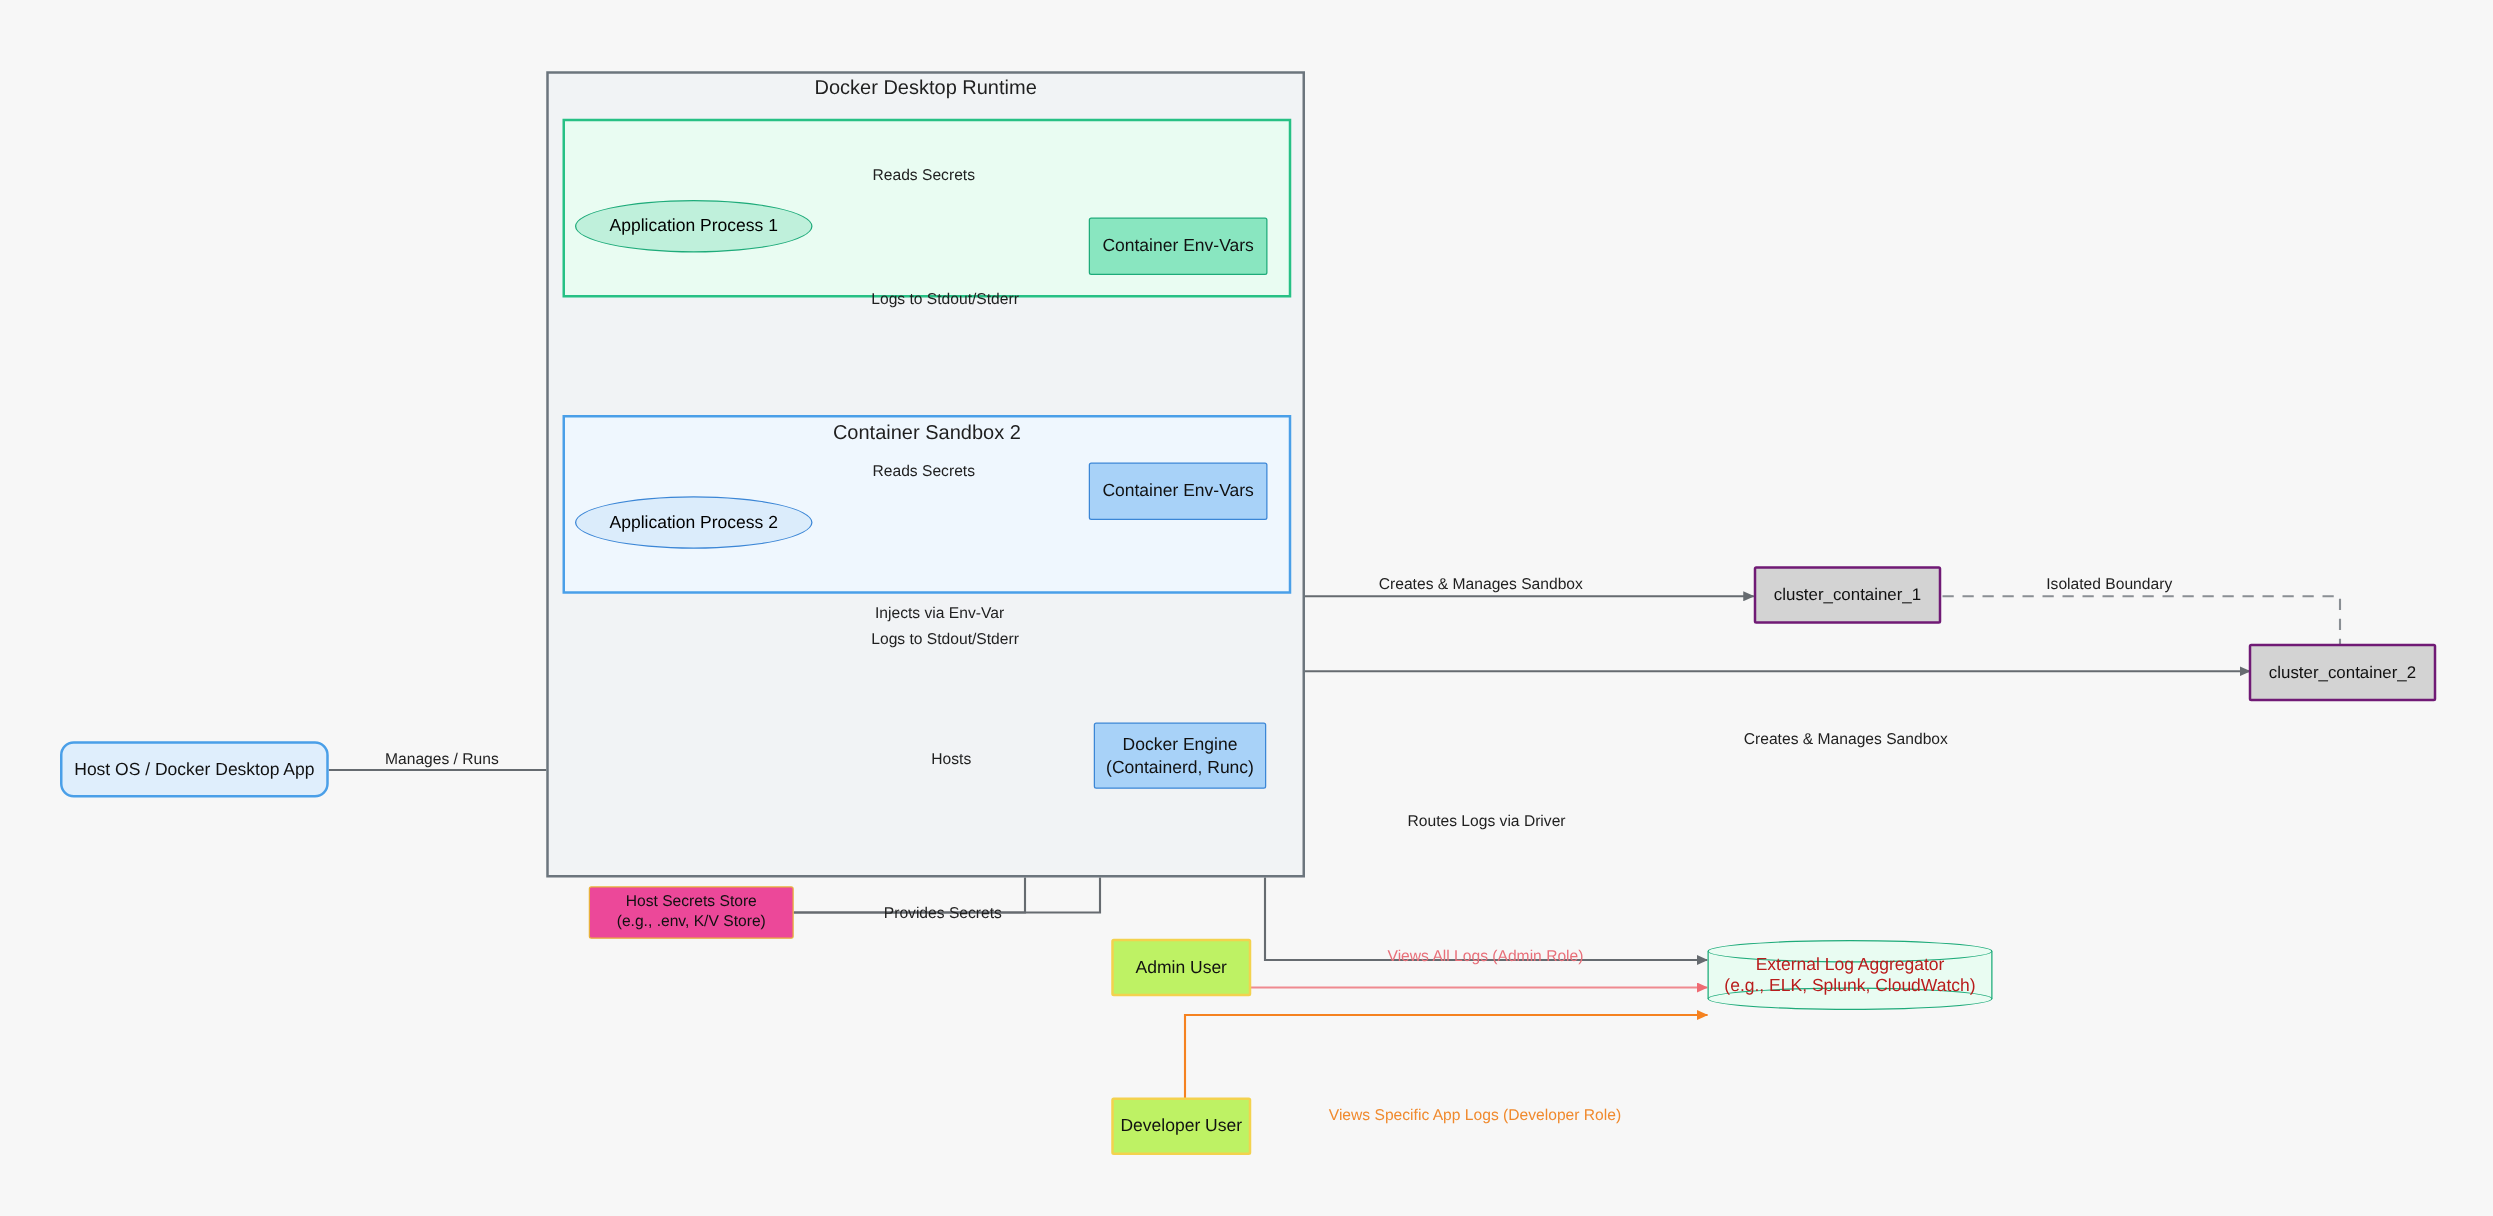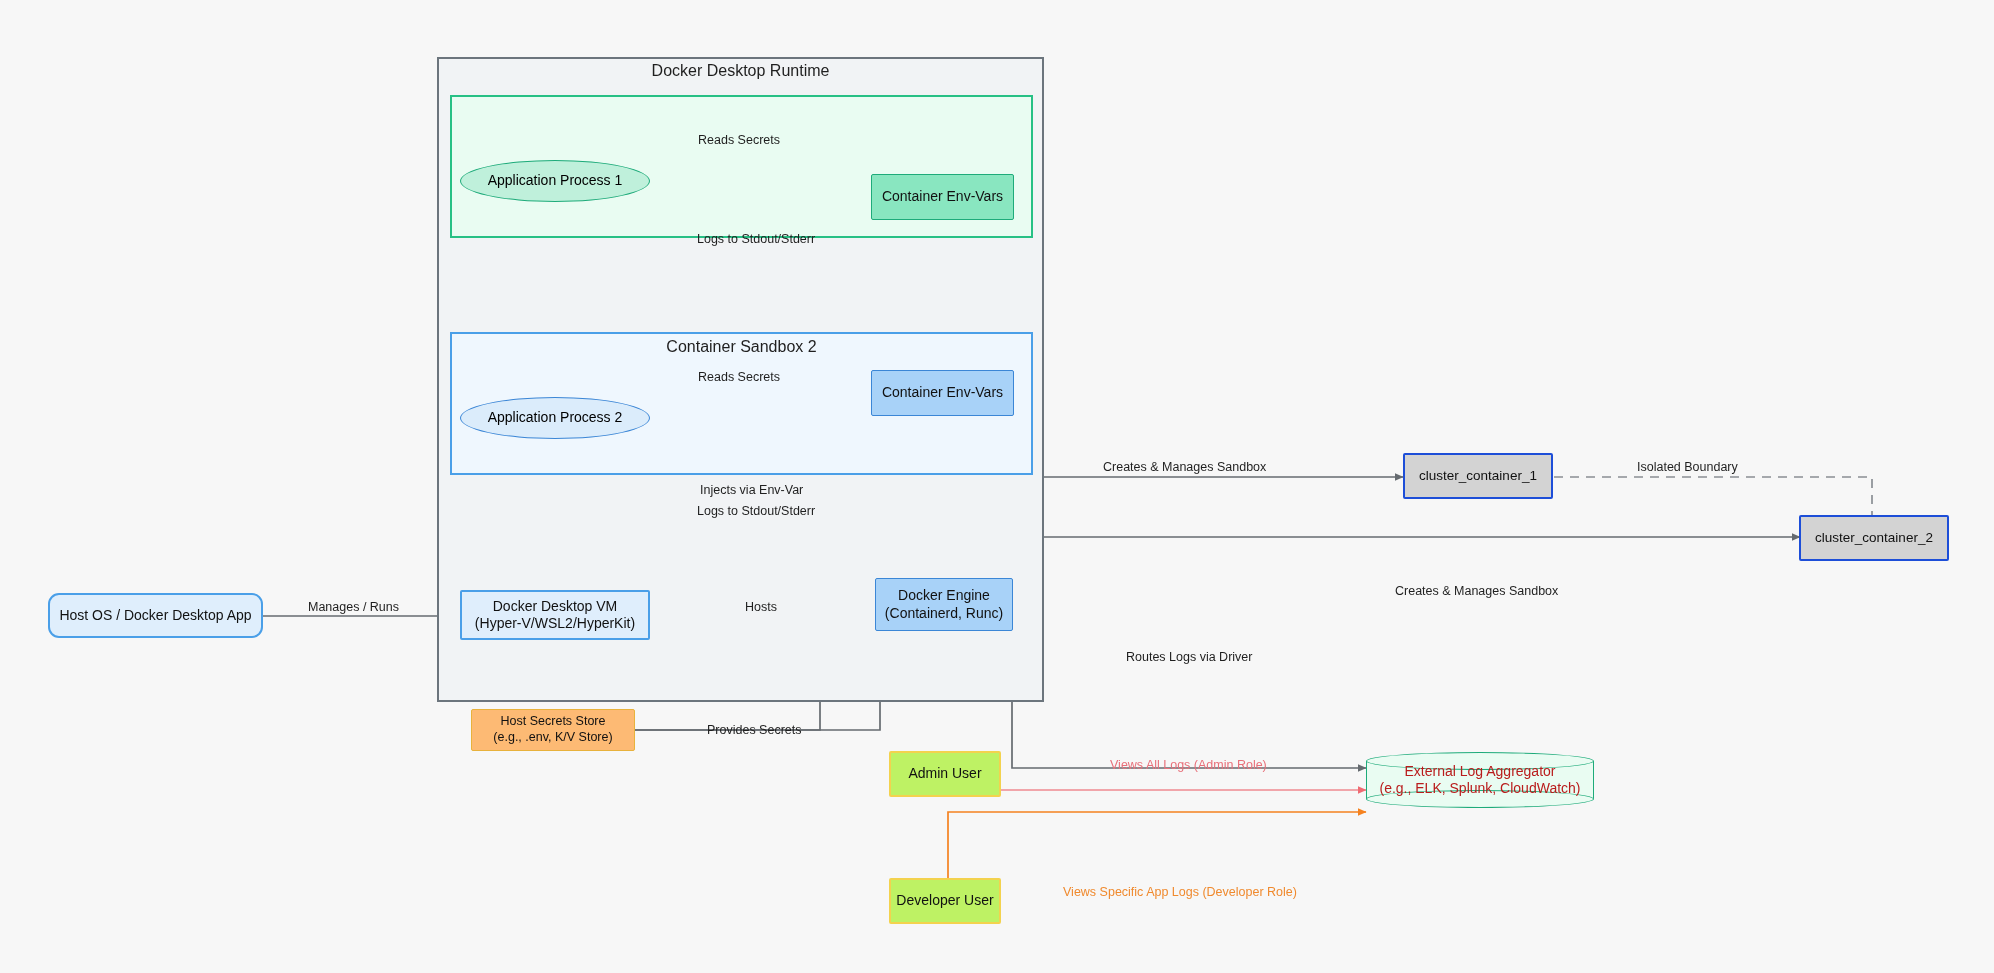--- a/index.html
+++ b/index.html
@@ -23,22 +23,22 @@
 
   .runtime{background:#f1f3f5;border:2px solid #6c757d;}
   .sandbox1{background:#e9fcf2;border:2px solid #27c085;}
   .sandbox2{background:#eff7fe;border:2px solid #4a9fe8;}
 
   
   .rect{border-radius:2px;font-size:14px;}
   .box-green{background:#89e6c0;border:1.6px solid #1eab7a;color:#111;}
   .box-blue{background:#a8d2f8;border:1.6px solid #3b86d6;color:#111;}
   .box-blue-pale{background:#dfeefc;border:2px solid #4a9fe8;color:#111;}
-  .box-grey{background:#d3d3d3;border:2px solid #1d4ed8;color:#111;}
-  .box-yellow{background:#fdba74;border:1.6px solid #e8b23c;color:#111;}
+  .box-grey{background:#d3d3d3;border:2px solid #701a75;color:#111;}
+  .box-yellow{background:#ec4899;border:1.6px solid #e8b23c;color:#111;}
   .box-yellow2{background:#bef264;border:2px solid #f3d24e;color:#111;}
 
   .ellipse{border-radius:50%;font-size:14px;}
   .ell-green{background:#bff0db;border:1.5px solid #1eab7a;}
   .ell-blue{background:#dbecfb;border:1.5px solid #3b86d6;}
 
   .cyl{position:absolute;z-index:3;}
   .cyl .body{position:absolute;left:0;right:0;top:9px;bottom:9px;
         background:#e9fcf2;border-left:1.8px solid #1eab7a;border-right:1.8px solid #1eab7a;}
   .cyl .cap{position:absolute;left:0;right:0;height:18px;
@@ -140,24 +140,20 @@
   </div>
 
   <div class="node rect box-blue" style="left:871px;top:370px;width:143px;height:46px;">
     <span>Container Env-Vars</span>
   </div>
 
   <div class="node rect box-blue-pale" style="left:48px;top:593px;width:215px;height:45px;border-radius:11px;">
     <span>Host OS / Docker Desktop App</span>
   </div>
 
-  <div class="node rect box-blue-pale" style="left:460px;top:590px;width:190px;height:50px;flex-direction:column;">
-    <span>Docker Desktop VM</span>
-    <span>(Hyper-V/WSL2/HyperKit)</span>
-  </div>
 
   <div class="node rect box-blue" style="left:875px;top:578px;width:138px;height:53px;flex-direction:column;">
     <span>Docker Engine</span>
     <span>(Containerd, Runc)</span>
   </div>
 
   <div class="node rect box-yellow" style="left:471px;top:709px;width:164px;height:42px;flex-direction:column;font-size:12.5px;">
     <span>Host Secrets Store</span>
     <span>(e.g., .env, K/V Store)</span>
   </div>

